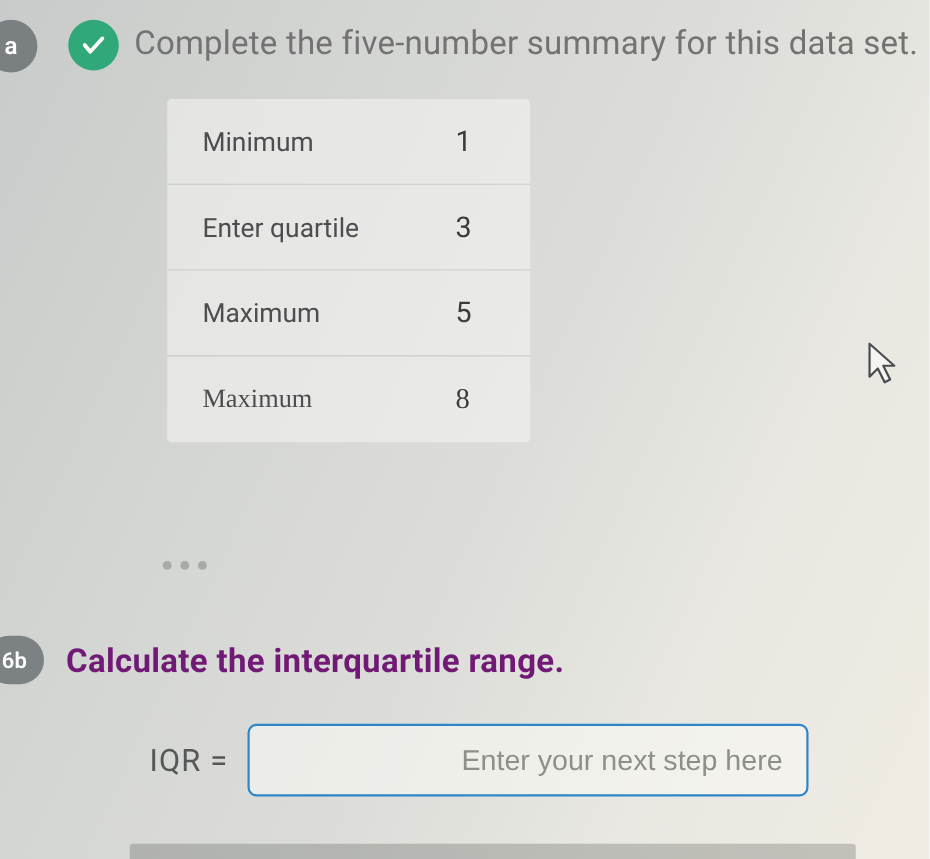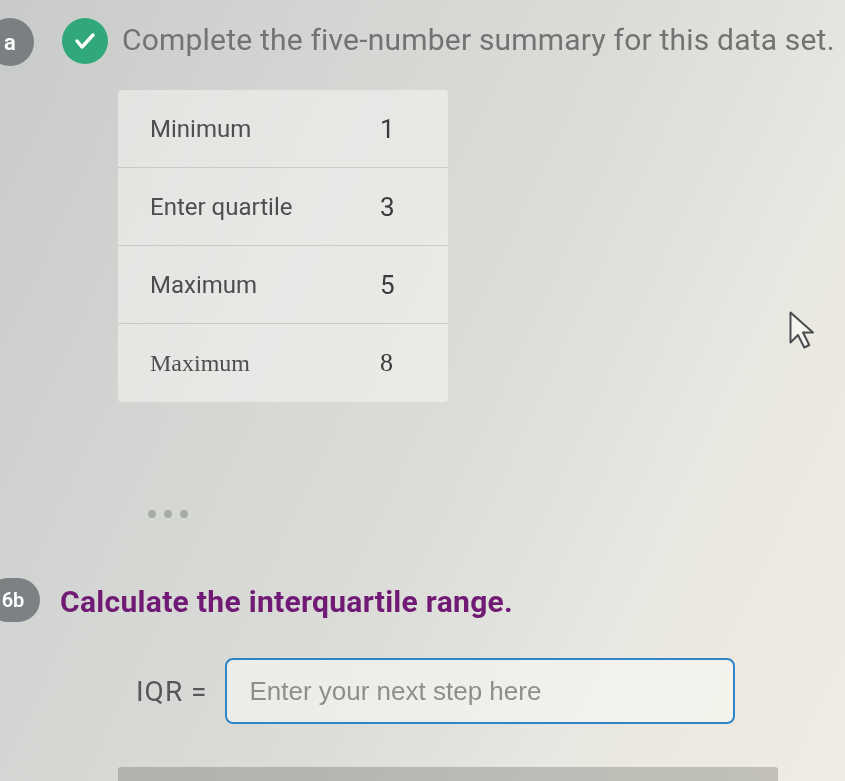--- a/index.html
+++ b/index.html
@@ -54,21 +54,21 @@
     position: absolute;
     top: 22px;
     left: 122px;
     font-size: 30px;
     color: #737373;
     letter-spacing: 0.2px;
   }
   .table {
     position: absolute;
     top: 90px;
-    left: 118px;
+    left: 152px;
     width: 330px;
     background: rgba(245,245,242,0.55);
     border-radius: 4px;
   }
   .row {
     display: flex;
     align-items: center;
     height: 78px;
     border-bottom: 1px solid rgba(120,125,120,0.25);
     padding: 0 28px 0 32px;
@@ -120,20 +120,21 @@
   }
   .iqr-input {
     width: 510px;
     height: 66px;
     border: 2px solid #2e86c9;
     border-radius: 8px;
     background: rgba(248,248,244,0.6);
     font-size: 26px;
     padding: 0 22px;
     color: #0f766e;
+    text-align: right;
   }
   .iqr-input::placeholder { color: #8c8f8c; }
   .cursor {
     position: absolute;
     top: 310px;
     left: 788px;
     width: 30px;
     height: 40px;
     pointer-events: none;
   }

